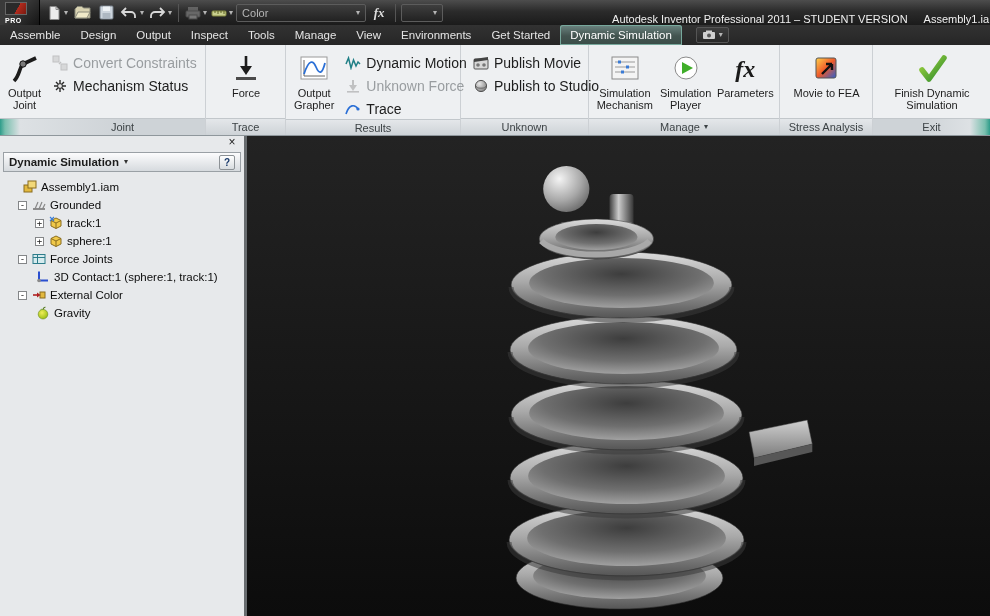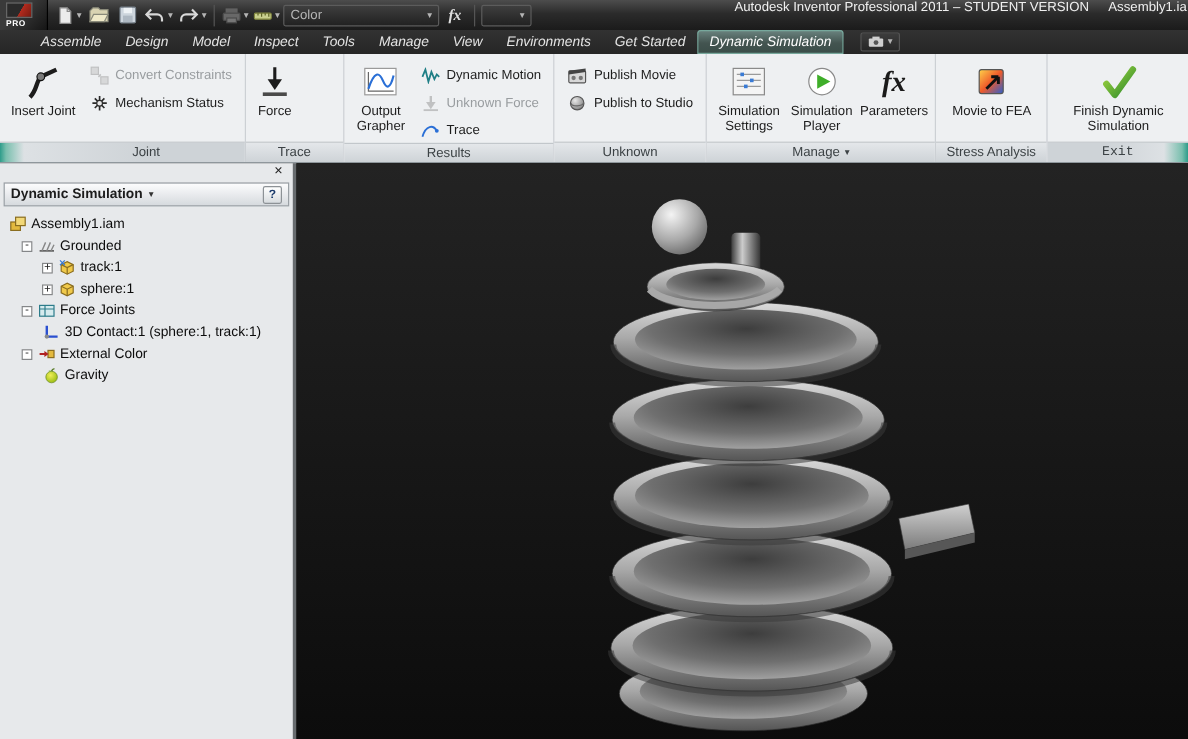--- a/index.html
+++ b/index.html
@@ -13,55 +13,55 @@
   .app-logo { position:absolute; top:2px; left:5px; width:22px; height:13px; background:linear-gradient(120deg,#2a2a2a 55%,#b32b1e 56%,#7a1a10); border:1px solid #666; }
   .pro-label { position:absolute; bottom:1px; left:5px; font-size:7px; font-weight:bold; color:#fff; letter-spacing:.5px; }
   .qat { display:flex; align-items:center; gap:2px; padding:0 5px; }
   .qat-btn { height:21px; min-width:22px; display:flex; align-items:center; justify-content:center; gap:2px; border-radius:2px; border:1px solid transparent; cursor:pointer; }
   .caret { font-size:8px; color:#b5b5b5; line-height:8px; }
   .divider { width:1px; height:18px; background:#555; margin:0 3px; }
   .combo { height:18px; background:linear-gradient(#3e3e3e,#222); border:1px solid #5c5c5c; border-radius:2px; display:flex; align-items:center; padding:0 5px; font-size:11px; color:#b5b5b5; cursor:pointer; }
   .color-combo { width:130px; justify-content:space-between; }
   .small-combo { width:42px; justify-content:flex-end; }
   .fx-btn { font-family:"Liberation Serif",serif; font-style:italic; font-weight:bold; font-size:13px; color:#ddd; }
-  .title-text { position:absolute; right:0; top:0; height:25px; display:flex; align-items:flex-start; gap:16px; font-size:11px; color:#f0f0f0; white-space:nowrap; padding-right:1px; }
+  .title-text { position:absolute; right:0; top:0; height:25px; display:flex; align-items:flex-end; gap:16px; font-size:11px; color:#f0f0f0; white-space:nowrap; padding-right:1px; }
 
   
-  .tabbar { height:20px; background:linear-gradient(#323232,#262626); display:flex; align-items:stretch; padding-left:24px; flex:0 0 20px;font-style:italic; }
+  .tabbar { height:20px; background:linear-gradient(#323232,#262626); display:flex; align-items:stretch; padding-left:0; flex:0 0 20px; }
   .tab { display:flex; align-items:center; padding:0 10px; font-size:11.5px; color:#e4e4e4; cursor:pointer; white-space:nowrap; }
   .tab.active { background:linear-gradient(#6c8581,#435450 55%,#3a4d48); color:#fff; box-shadow:inset 0 0 0 1px #77a89c; border-radius:3px 3px 0 0; }
   .tabbar-tools { display:flex; align-items:center; margin-left:14px; gap:3px; background:linear-gradient(#3c3c3c,#272727); border:1px solid #555; border-radius:2px; padding:1px 5px; height:16px; align-self:center; cursor:pointer; }
 
   
   .ribbon { height:91px; background:#eef0f2; display:flex; border-bottom:1px solid #8f979c; flex:0 0 91px; }
   .panel { display:flex; flex-direction:column; border-right:1px solid #ccd0d4; }
   .panel-body { flex:1; display:flex; gap:3px; padding:3px 5px 0 6px; align-items:stretch; }
   .panel-label { height:17px; font-size:11px; color:#3c4245; display:flex; align-items:center; justify-content:center; gap:4px; background:linear-gradient(#e4e7ea,#ced3d7); border-top:1px solid #c2c7cb; cursor:pointer; }
   .panel-label.teal-left { background:linear-gradient(90deg,#2e9c8a 0px,#79bfae 5px,#dde1e4 20px,#ced3d7 60%);padding-left:40px; }
-  .panel-label.teal-right { background:linear-gradient(270deg,#2e9c8a 0px,#79bfae 5px,#dde1e4 20px,#ced3d7 60%);font-family:Liberation Mono, monospace; }
+  .panel-label.teal-right { background:linear-gradient(270deg,#2e9c8a 0px,#79bfae 5px,#dde1e4 20px,#ced3d7 60%); }
   .rbtn { display:flex; flex-direction:column; align-items:center; padding:2px 1px; border:1px solid transparent; border-radius:2px; cursor:pointer; text-align:center; font-size:11px; color:#1d1d1d; line-height:12px; }
   .rbtn .ricon { height:36px; display:flex; align-items:center; justify-content:center; flex:0 0 36px; }
   .rcol { display:flex; flex-direction:column; gap:3px; padding-top:5px; }
-  .sbtn { display:flex; align-items:center; gap:5px; height:20px; font-size:11px; color:#1d1d1d; padding:0 4px; border:1px solid transparent; border-radius:2px; cursor:pointer; white-space:nowrap; }
+  .sbtn { display:flex; align-items:center; gap:5px; height:20px; font-size:14px; color:#1d1d1d; padding:0 4px; border:1px solid transparent; border-radius:2px; cursor:pointer; white-space:nowrap; }
   .sicon { width:17px; height:17px; display:flex; align-items:center; justify-content:center; }
   .disabled { color:#999da0 !important; cursor:default; }
   .disabled svg { opacity:.45; }
   .fx-glyph { font-family:"Liberation Serif",serif; font-style:italic; font-weight:bold; font-size:24px; color:#1a1a1a; }
 
   
   .workspace { flex:1; display:flex; min-height:0; }
   .browser { width:247px; flex:0 0 247px; background:#e7e9eb; border-right:3px solid #686c6f; display:flex; flex-direction:column; }
   .dock-strip { height:15px; display:flex; justify-content:flex-end; align-items:center; padding-right:5px; }
   .close-btn { width:14px; height:13px; font-size:12px; line-height:11px; color:#222; text-align:center; cursor:pointer; }
   .browser-header { height:20px; margin:1px 3px 2px 3px; background:linear-gradient(#fcfcfd,#d6dade); border:1px solid #9aa0a5; display:flex; align-items:center; padding:0 5px; gap:5px; font-size:11.5px; font-weight:bold; color:#1c1c1c; }
   .browser-header .caret { color:#333; }
   .help-btn { margin-left:auto; width:16px; height:15px; border:1px solid #8d9296; background:linear-gradient(#ffffff,#d8dcdf); font-size:10px; font-weight:bold; color:#1a3a6b; display:flex; align-items:center; justify-content:center; cursor:pointer; border-radius:2px; }
   .tree { flex:1; padding:4px 0 0 0; font-size:11.5px; color:#0c0c0c; overflow:hidden; }
   .trow { display:flex; align-items:center; height:18px; gap:4px; cursor:pointer; padding-right:2px; white-space:nowrap; }
-  .indent0 { padding-left:7px; } .indent1 { padding-left:18px; } .indent2 { padding-left:35px; }
+  .indent0 { padding-left:22px; } .indent1 { padding-left:18px; } .indent2 { padding-left:35px; }
   .expander { flex:0 0 9px; width:9px; height:9px; border:1px solid #848688; background:#fff; font-size:9px; line-height:7px; text-align:center; color:#222; font-family:"DejaVu Sans Mono",monospace; }
   .ticon { flex:0 0 15px; width:15px; height:14px; display:flex; align-items:center; justify-content:center; }
   .viewport { flex:1; position:relative; background:#141414; min-width:0; }
   .viewport svg { width:100%; height:100%; display:block; }
 </style>
 </head>
 <body>
 
 <svg width="0" height="0" style="position:absolute" aria-hidden="true">
 <defs>
@@ -185,21 +185,21 @@
     </div>
     <div class="title-text">
       <span>Autodesk Inventor Professional 2011 – STUDENT VERSION</span>
       <span>Assembly1.ia</span>
     </div>
   </header>
 
   <nav class="tabbar">
     <div class="tab">Assemble</div>
     <div class="tab">Design</div>
-    <div class="tab">Model</div>
+    <div class="tab">Output</div>
     <div class="tab">Inspect</div>
     <div class="tab">Tools</div>
     <div class="tab">Manage</div>
     <div class="tab">View</div>
     <div class="tab">Environments</div>
     <div class="tab">Get Started</div>
     <div class="tab active">Dynamic Simulation</div>
     <div class="tabbar-tools">
       <svg width="14" height="10" viewBox="0 0 14 10">
           <rect x="1" y="2" width="12" height="7" rx="1" fill="#cfcfcf"></rect>
@@ -215,21 +215,21 @@
     <section class="panel" style="width:206px">
       <div class="panel-body">
         <div class="rbtn" style="width:60px">
           <span class="ricon">
             <svg width="32" height="32" viewBox="0 0 32 32">
                 <path d="M5 28 C11 22 10 15 14 11" stroke="#1c1c1c" stroke-width="3.6" fill="none"></path>
                 <path d="M14 11 L27 5" stroke="#1c1c1c" stroke-width="3.6" fill="none"></path>
                 <circle cx="14" cy="11" r="3.2" fill="#7a7a7a" stroke="#111"></circle>
               </svg>
           </span>
-          <span>Insert Joint</span>
+          <span>Output Joint</span>
         </div>
         <div class="rcol">
           <div class="sbtn disabled">
             <span class="sicon">
               <svg width="16" height="16" viewBox="0 0 16 16">
                   <rect x="1" y="1" width="6" height="6" fill="#bdbdbd" stroke="#8a8a8a"></rect>
                   <rect x="9" y="9" width="6" height="6" fill="#bdbdbd" stroke="#8a8a8a"></rect>
                   <path d="M7 9 L9 7" stroke="#8a8a8a" stroke-width="1.4"></path>
                 </svg>
             </span>
@@ -245,21 +245,21 @@
             <span>Mechanism Status</span>
           </div>
         </div>
       </div>
       <div class="panel-label teal-left">
         <span>Joint</span>
       </div>
     </section>
 
     <section class="panel" style="width:83px">
-      <div class="panel-body" style="justify-content:space-between">
+      <div class="panel-body" style="justify-content:center">
         <div class="rbtn" style="width:37px">
           <span class="ricon">
             <svg width="28" height="30" viewBox="0 0 28 30">
                 <path d="M14 2 V15" stroke="#1c1c1c" stroke-width="2.6"></path>
                 <path d="M8 12 L14 21 L20 12 z" fill="#1c1c1c"></path>
                 <rect x="4" y="23" width="20" height="3" fill="#4a4a4a"></rect>
               </svg>
           </span>
           <span>Force</span>
         </div>
@@ -351,21 +351,21 @@
         <div class="rbtn" style="width:62px">
           <span class="ricon">
             <svg width="30" height="30" viewBox="0 0 30 30">
                 <rect x="2" y="3" width="26" height="22" fill="#f4f4f4" stroke="#8a8a8a"></rect>
                 <path d="M5 8 H25 M5 13 H25 M5 18 H25" stroke="#9a9a9a"></path>
                 <rect x="8" y="6.5" width="3" height="3" fill="#3a7bd5"></rect>
                 <rect x="16" y="11.5" width="3" height="3" fill="#3a7bd5"></rect>
                 <rect x="11" y="16.5" width="3" height="3" fill="#3a7bd5"></rect>
               </svg>
           </span>
-          <span>Simulation Settings</span>
+          <span>Simulation Mechanism</span>
         </div>
         <div class="rbtn" style="width:60px">
           <span class="ricon">
             <svg width="30" height="30" viewBox="0 0 30 30">
                 <circle cx="15" cy="14" r="11" fill="#fff" stroke="#8a8a8a"></circle>
                 <path d="M11 8 L22 14 L11 20 z" fill="#3fae29"></path>
               </svg>
           </span>
           <span>Simulation Player</span>
         </div>

